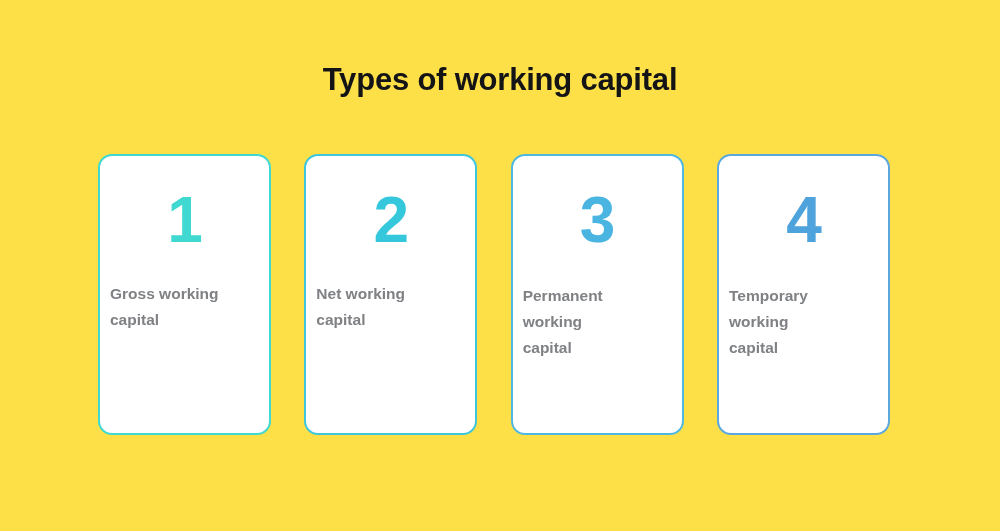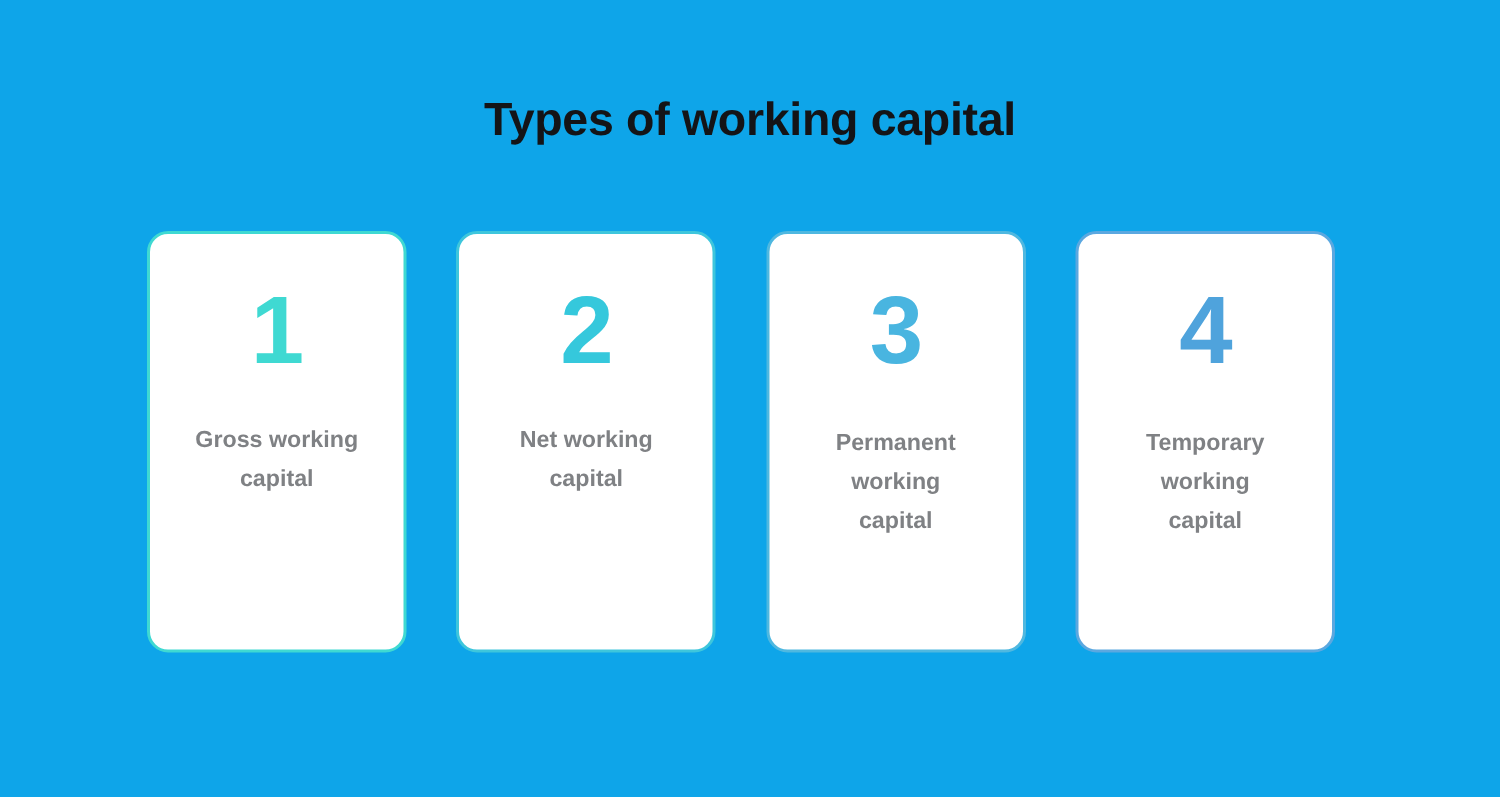--- a/index.html
+++ b/index.html
@@ -10,21 +10,21 @@
   body {
     width: 1000px;
     height: 531px;
     font-family: "Liberation Sans", sans-serif;
     overflow: hidden;
     position: relative;
   }
   #infographic {
     position: absolute;
     inset: 0;
-    background: #0ea5e9;
+    background: #fde047;
   }
   #page-title {
     position: absolute;
     left: 0;
     top: 60px;
     width: 1000px;
     text-align: center;
     font-family: "Liberation Sans", sans-serif;
     font-size: 31px;
     font-weight: bold;
@@ -63,21 +63,21 @@
     font-weight: bold;
     line-height: 68px;
     letter-spacing: -1px;
     color: #3fd9d2;
   }
   .card-label {
     position: absolute;
     left: 10px;
     right: 10px;
     top: 125px;
-    text-align: center;
+    text-align: left;
     font-family: "Liberation Sans", sans-serif;
     font-size: 15.5px;
     font-weight: bold;
     line-height: 26px;
     color: #7f8184;
     white-space: pre-line;
   }
   .card.lines-3 .card-label {
     top: 127px;
   }

